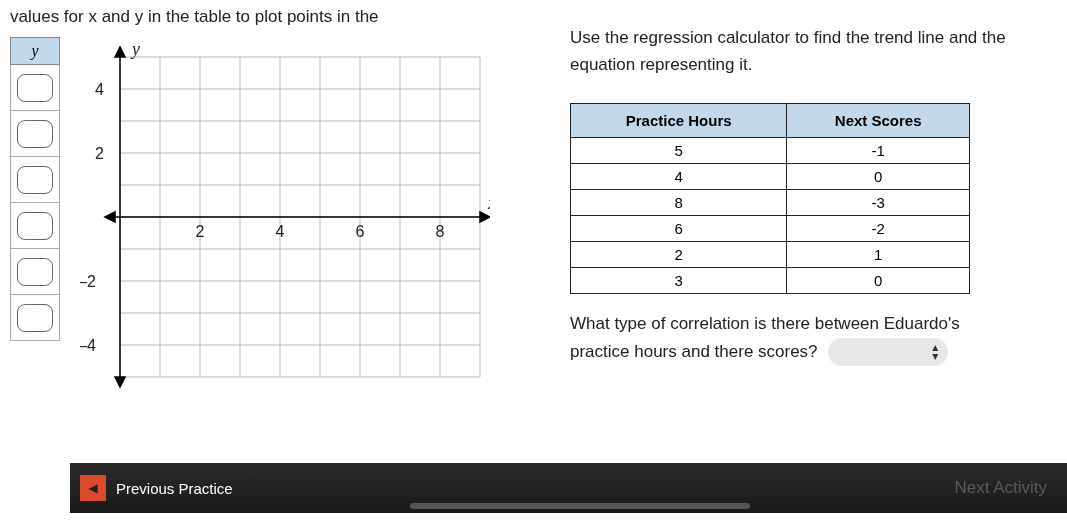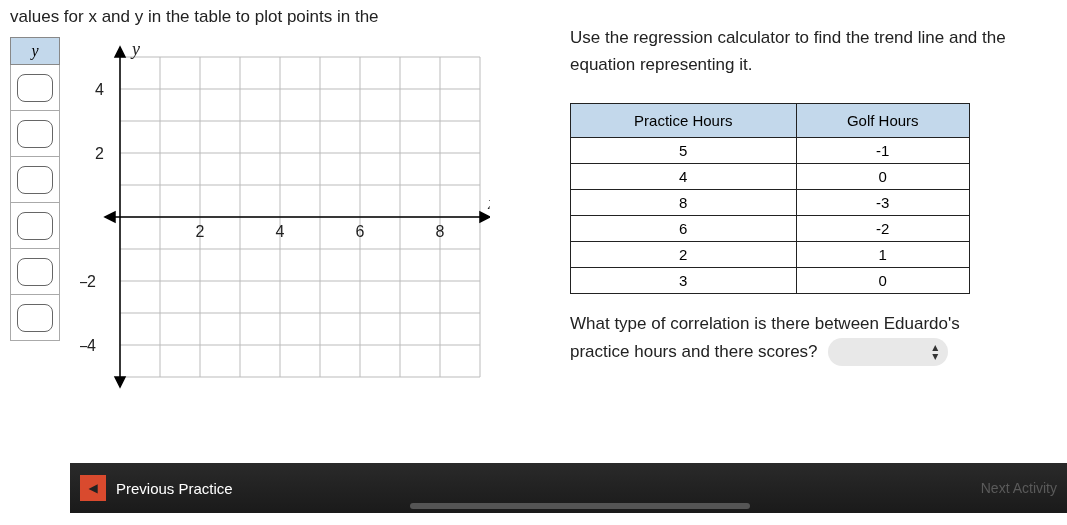--- a/index.html
+++ b/index.html
@@ -17,33 +17,33 @@
     
     .y-inputs { width: 50px; margin-right: 20px; }
     .y-header { background: #c3d8eb; border: 1px solid #888; text-align: center; padding: 4px 0; font-style: italic; font-family: Georgia, serif; font-size: 16px; }
     .y-input-cell { border: 1px solid #aaa; border-top: none; height: 46px; display: flex; align-items: center; justify-content: center; }
     .y-input-cell .rounded { width: 36px; height: 28px; border: 1.5px solid #666; border-radius: 8px; background: #fff; }
     
     .chart-wrap { position: relative; width: 410px; height: 360px; }
     .chart-svg { position: absolute; top: 0; left: 0; }
     
     .data-table { border-collapse: collapse; width: 400px; }
-    .data-table th { background: #c3d8eb; border: 1.5px solid #222; padding: 8px; font-weight: normal; font-size: 15px; margin-top: 41px; }
+    .data-table th { background: #c3d8eb; border: 1.5px solid #222; padding: 8px; font-weight: bold; font-size: 15px; margin-top: 41px; }
     .data-table td { border: 1.5px solid #222; padding: 4px; text-align: center; font-size: 15px; }
     
     .question { font-size: 17px; color: #222; margin-top: 16px; line-height: 1.6; }
     
     .dropdown { display: inline-block; background: #e8e8e8; border-radius: 14px; width: 120px; height: 28px; vertical-align: middle; position: relative; margin-left: 6px; }
     .dropdown::after { content: ""; }
     .dropdown-icons { position: absolute; right: 10px; top: 5px; font-size: 12px; line-height: 9px; color: #333; }
     
     .bottom-bar { position: absolute; bottom: 12px; left: 70px; right: 0; height: 50px; background: linear-gradient(#2a2a2a, #1a1a1a); display: flex; align-items: center; padding: 0 10px; }
     .prev-btn { display: flex; align-items: center; color: #fff; font-size: 15px; }
     .prev-icon { width: 26px; height: 26px; background: #d94a2e; display: flex; align-items: center; justify-content: center; margin-right: 10px; color: #222; font-size: 12px; }
-    .next-btn { margin-left: auto; color: #5a5a5a; font-size: 14px; }
+    .next-btn { margin-left: auto; color: #5a5a5a; font-size: 17px; margin-right: 10px; }
     .scrollbar-track { position: absolute; left: 340px; bottom: 4px; width: 340px; height: 6px; background: #555; border-radius: 3px; }
   </style>
 </head>
 <body>
 
 <div class="top-section">
   <div class="left-col">
     <div class="instr-left">
       <span>values for x and y in the table to plot points in the</span>
     </div>
@@ -127,21 +127,21 @@
     </div>
   </div>
 
   <div class="right-col">
     <div class="instr-right">Use the regression calculator to find the trend line and the equation representing it.</div>
 
     <table class="data-table">
       <thead>
         <tr>
           <th>Practice Hours</th>
-          <th>Golf Hours</th>
+          <th>Next Scores</th>
         </tr>
       </thead>
       <tbody id="table-body">
           <tr>
             <td>5</td>
             <td>-1</td>
           </tr>
           <tr>
             <td>4</td>
             <td>0</td>

